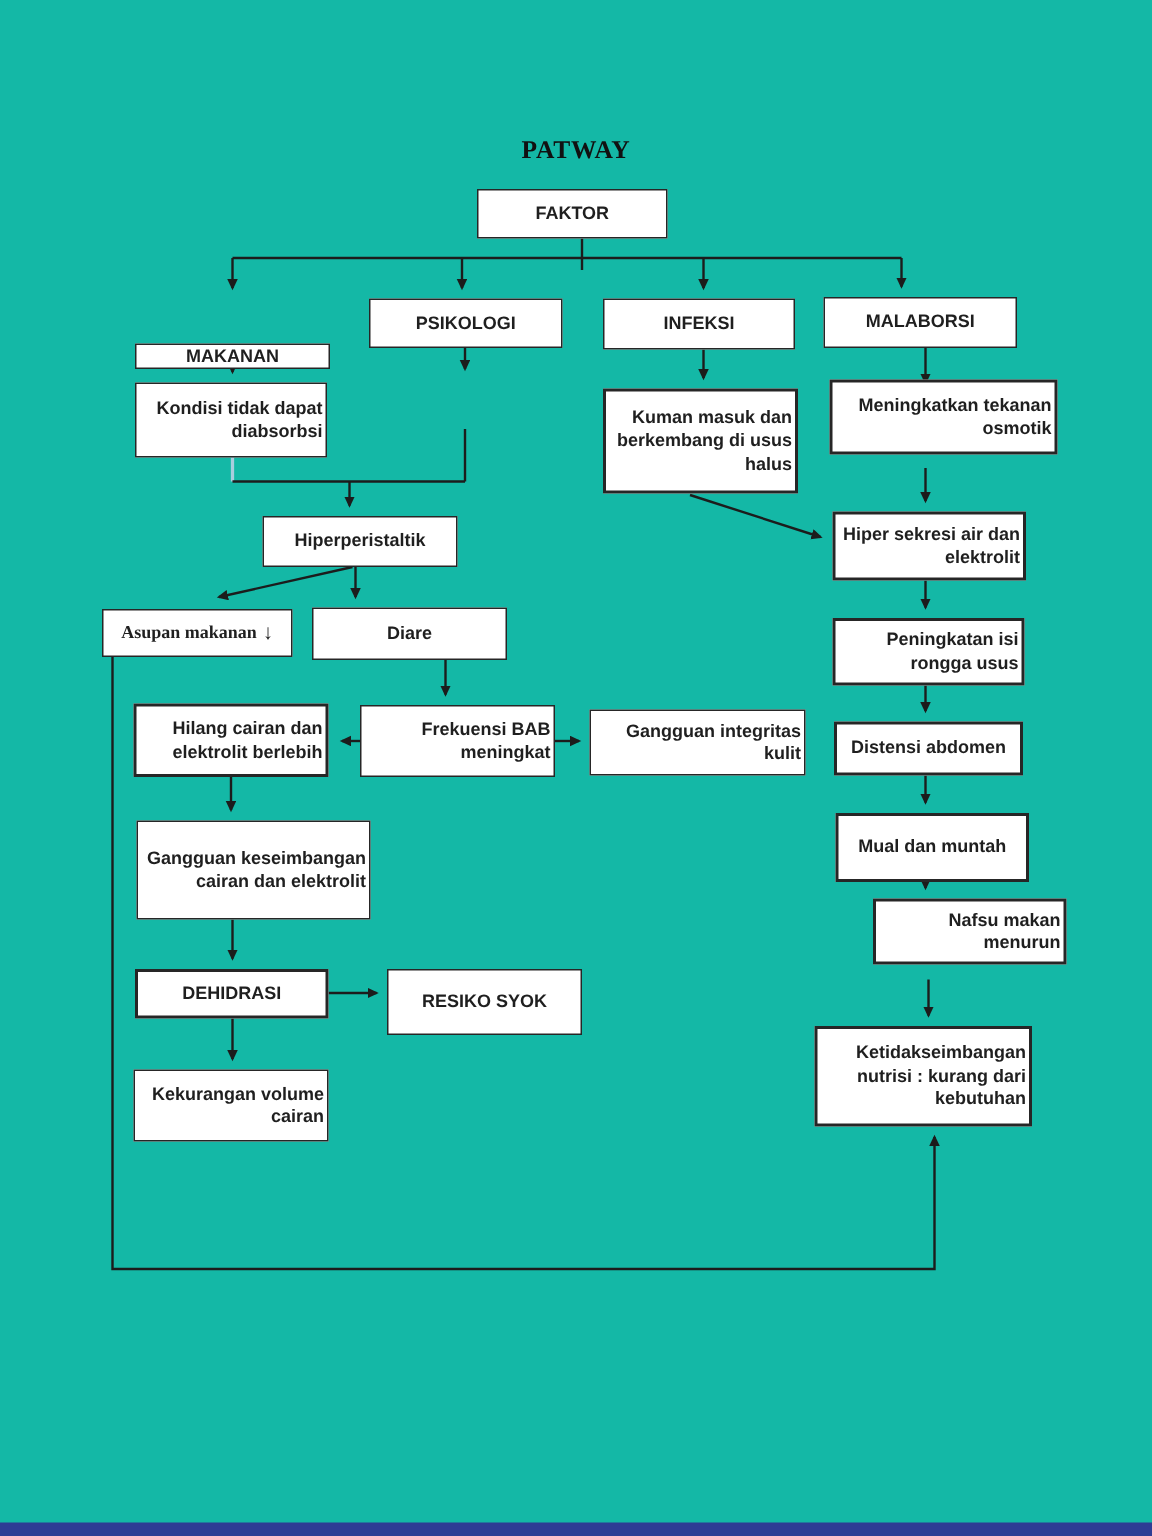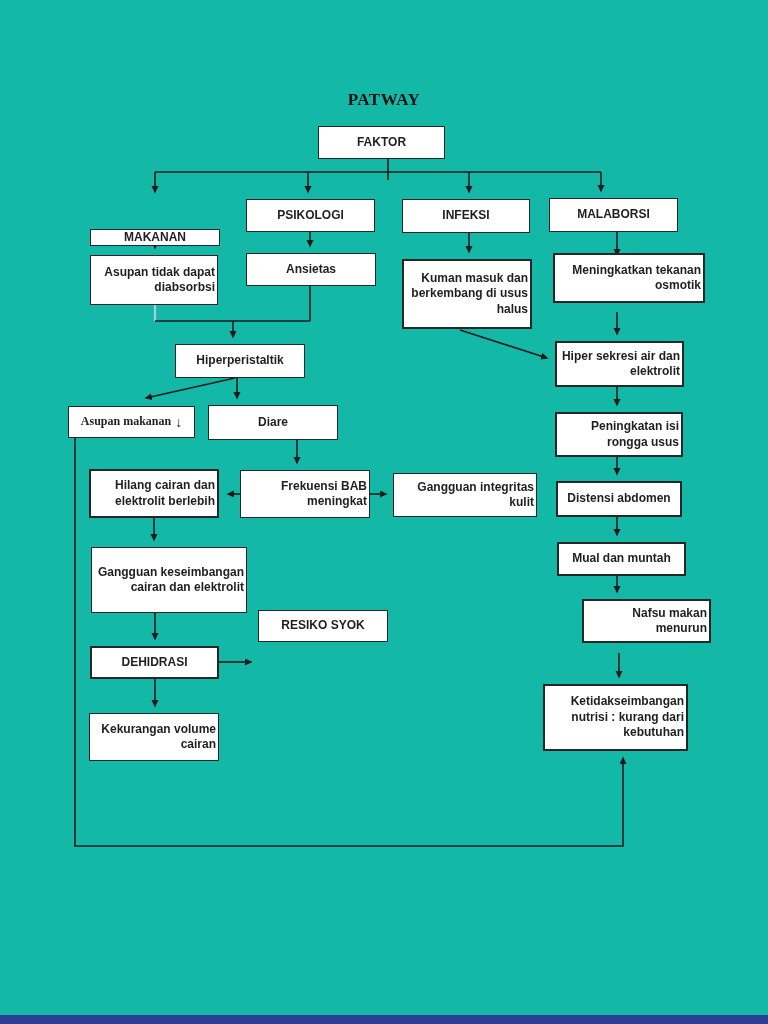--- a/index.html
+++ b/index.html
@@ -77,22 +77,21 @@
     </g>
   </svg>
 
   <div class="node" style="left:318px;top:126px;width:127px;height:33px;">FAKTOR</div>
 
   <div class="node" style="left:90px;top:200px;width:130px;height:17px;margin-top:29px;">MAKANAN</div>
   <div class="node" style="left:246px;top:199px;width:129px;height:33px;">PSIKOLOGI</div>
   <div class="node" style="left:402px;top:199px;width:128px;height:34px;">INFEKSI</div>
   <div class="node" style="left:549px;top:198px;width:129px;height:34px;">MALABORSI</div>
 
-  <div class="node" style="left:90px;top:255px;width:128px;height:50px;">Asupan tidak dapat diabsorbsi</div>
-  <div class="node" style="left:246px;top:253px;width:130px;height:33px;">Ansietas</div>
+  <div class="node" style="left:90px;top:255px;width:128px;height:50px;">Kondisi tidak dapat diabsorbsi</div>
   <div class="node thick" style="left:402px;top:259px;width:130px;height:70px;">Kuman masuk dan berkembang di usus halus</div>
   <div class="node thick" style="left:553px;top:253px;width:152px;height:50px;">Meningkatkan tekanan osmotik</div>
 
   <div class="node" style="left:175px;top:344px;width:130px;height:34px;">Hiperperistaltik</div>
 
   <div class="node" style="left:68px;top:406px;width:127px;height:32px;font-family:Liberation Serif, serif;">
     <span>Asupan makanan</span>
     <span class="arrow-glyph">↓</span>
   </div>
   <div class="node" style="left:208px;top:405px;width:130px;height:35px;">Diare</div>
@@ -100,22 +99,22 @@
   <div class="node thick" style="left:89px;top:469px;width:130px;height:49px;">Hilang cairan dan elektrolit berlebih</div>
   <div class="node" style="left:240px;top:470px;width:130px;height:48px;">Frekuensi BAB meningkat</div>
   <div class="node" style="left:393px;top:473px;width:144px;height:44px;">Gangguan integritas kulit</div>
 
   <div class="node thick" style="left:555px;top:341px;width:129px;height:46px;">Hiper sekresi air dan elektrolit</div>
   <div class="node thick" style="left:555px;top:412px;width:128px;height:45px;">Peningkatan isi rongga usus</div>
   <div class="node" style="left:91px;top:547px;width:156px;height:66px;">Gangguan keseimbangan cairan dan elektrolit</div>
   <div class="node thick" style="left:556px;top:481px;width:126px;height:36px;">Distensi abdomen</div>
 
   <div class="node thick" style="left:90px;top:646px;width:129px;height:33px;">DEHIDRASI</div>
-  <div class="node" style="left:258px;top:610px;width:130px;height:32px;">RESIKO SYOK</div>
-  <div class="node thick" style="left:557px;top:542px;width:129px;height:34px;">Mual dan muntah</div>
+  <div class="node" style="left:258px;top:646px;width:130px;height:44px;">RESIKO SYOK</div>
+  <div class="node thick" style="left:557px;top:542px;width:129px;height:46px;">Mual dan muntah</div>
 
   <div class="node" style="left:89px;top:713px;width:130px;height:48px;">Kekurangan volume cairan</div>
   <div class="node thick" style="left:582px;top:599px;width:129px;height:44px;">Nafsu makan menurun</div>
 
   <div class="node thick" style="left:543px;top:684px;width:145px;height:67px;">Ketidakseimbangan nutrisi : kurang dari kebutuhan</div>
 
   <div class="bottom-bar"></div>
 </div>
 
 </body></html>

